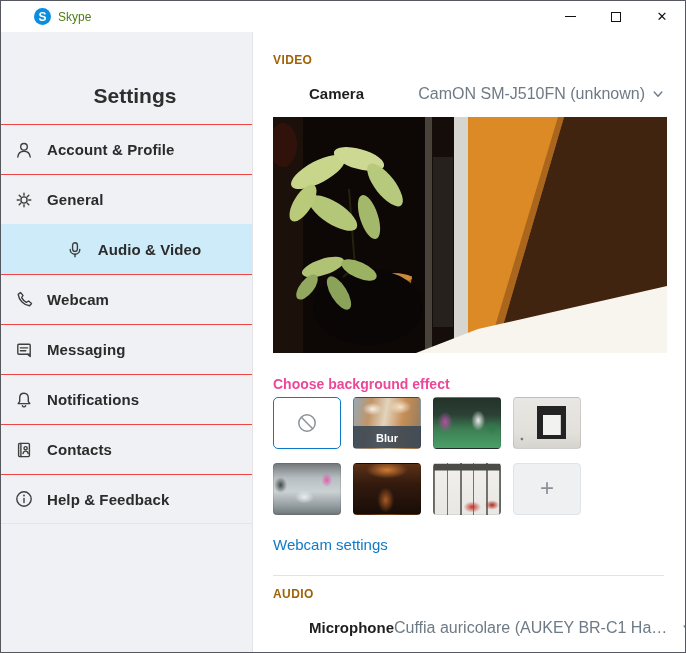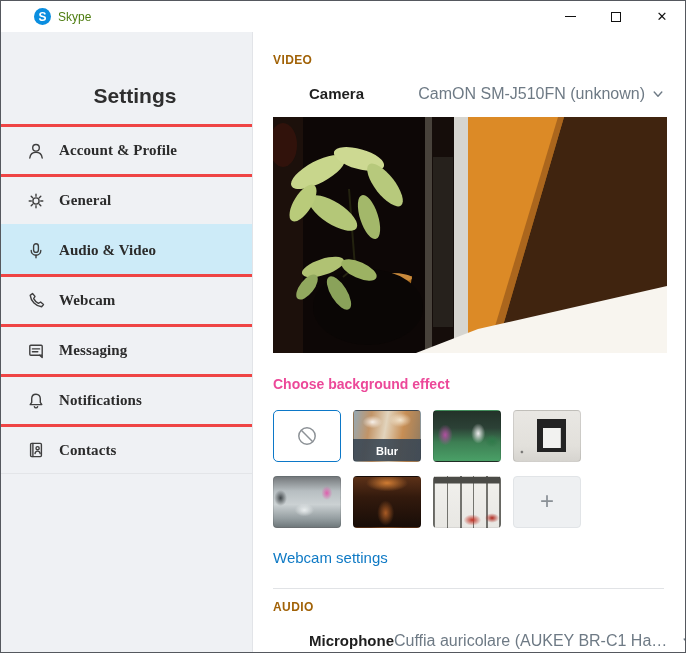--- a/index.html
+++ b/index.html
@@ -31,42 +31,41 @@
   .body{display:flex;height:620px;}
   .sidebar{
     width:252px;flex:0 0 252px;
     background:#eff1f4;
     border-right:1px solid #e2e4e8;
   }
   .settings-title{font-size:21px;font-weight:700;color:#2e2e2e;margin:52px 0 0 17px;text-align:center;}
   .nav{margin-top:16px;}
   .nav-item{
     height:50px;display:flex;align-items:center;
-    padding-left:25px;border-top:3px solid #ef4444;
+    padding-left:13px;border-top:1px solid #ef4444;
     cursor:default;
-    font-family:Liberation Serif, serif;
   }
   .nav-item:last-child{border-bottom:1px solid #e3e5e8;}
-  .nav-item.sel{background:#cdebf8;border-top-color:#cdebf8;}
+  .nav-item.sel{background:#cdebf8;border-top-color:#cdebf8;justify-content:center;}
   .nav-ic{width:20px;height:20px;margin-right:13px;flex:0 0 20px;display:flex;}
   .nav-ic svg{width:20px;height:20px;stroke:#3f3f3f;fill:none;stroke-width:1.4;stroke-linecap:round;stroke-linejoin:round;}
   .nav-lbl{font-size:15px;font-weight:700;color:#2b2b2b;letter-spacing:.1px;}
   
   .content{flex:1;background:#fff;padding:0 21px 0 20px;overflow:hidden;}
   .section-hdr{font-size:12px;font-weight:700;color:#a16207;letter-spacing:.4px;margin-top:22px;line-height:13px;}
   .row{display:flex;align-items:center;justify-content:space-between;}
   .camera-row{margin-top:17px;height:19px;}
   .row-label{font-size:15px;font-weight:700;color:#1f1f1f;margin-left:36px;}
   .select{display:flex;align-items:center;gap:7px;cursor:default;max-width:300px;}
   .select .val{font-size:16px;color:#6e7a85;white-space:nowrap;overflow:hidden;text-overflow:ellipsis;}
   .chev svg{width:12px;height:12px;display:block;stroke:#6e7a85;fill:none;stroke-width:1.4;stroke-linecap:round;stroke-linejoin:round;}
   .preview{margin-top:14px;width:394px;height:236px;overflow:hidden;background:#17100c;}
   .preview svg{display:block;}
   .bg-heading{margin-top:22px;font-size:14px;font-weight:700;color:#ec4899;line-height:18px;}
-  .tiles{margin-top:17px;display:flex;flex-wrap:wrap;gap:14px 12px;width:332px;}
+  .tiles{margin-top:4px;display:flex;flex-wrap:wrap;gap:14px 12px;width:332px;}
   .tile{width:68px;height:52px;border-radius:4px;position:relative;overflow:hidden;border:1px solid rgba(0,0,0,.10);}
   .t-none{background:#fff;border:1.5px solid #0c78c8;border-radius:5px;display:flex;align-items:center;justify-content:center;}
   .t-none svg{width:22px;height:22px;stroke:#8d9297;fill:none;stroke-width:1.5;}
   .t-blur{background:
     linear-gradient(0deg, rgba(56,70,84,.88) 0 45%, rgba(56,70,84,0) 45%),
     radial-gradient(ellipse 14px 9px at 28% 22%, rgba(255,255,255,.85), rgba(255,255,255,0) 70%),
     radial-gradient(ellipse 16px 10px at 70% 18%, rgba(245,235,215,.9), rgba(245,235,215,0) 70%),
     linear-gradient(100deg,#96a9b4 0%,#c29467 24%,#e2d4bd 46%,#c78e55 70%,#8d7a62 100%);}
   .blur-lbl{position:absolute;left:0;right:0;bottom:4px;text-align:center;color:#fff;font-size:11px;font-weight:700;}
   .t-gym{background:
@@ -195,20 +194,30 @@
               <svg viewBox="0 0 20 20">
                 <rect x="4.6" y="3.4" width="10.8" height="13.2" rx="1"></rect>
                 <path d="M6.9 3.4v13.2"></path>
                 <circle cx="11.6" cy="8.2" r="1.6"></circle>
                 <path d="M9 13.5c.3-1.5 1.3-2.4 2.6-2.4s2.3.9 2.6 2.4"></path>
               </svg>
             </span>
           <span class="nav-lbl">Contacts</span>
         </div>
 
+        <div class="nav-item">
+          <span class="nav-ic">
+              <svg viewBox="0 0 20 20">
+                <circle cx="10" cy="10" r="7.2"></circle>
+                <path d="M10 9.4v4.2"></path>
+                <path d="M10 6.5h.01" stroke-width="1.8"></path>
+              </svg>
+            </span>
+          <span class="nav-lbl">Help &amp; Feedback</span>
+        </div>
 
       </div>
     </div>
 
     <div class="content">
 
       <div class="section-hdr">VIDEO</div>
 
       <div class="row camera-row">
         <span class="row-label">Camera</span>

